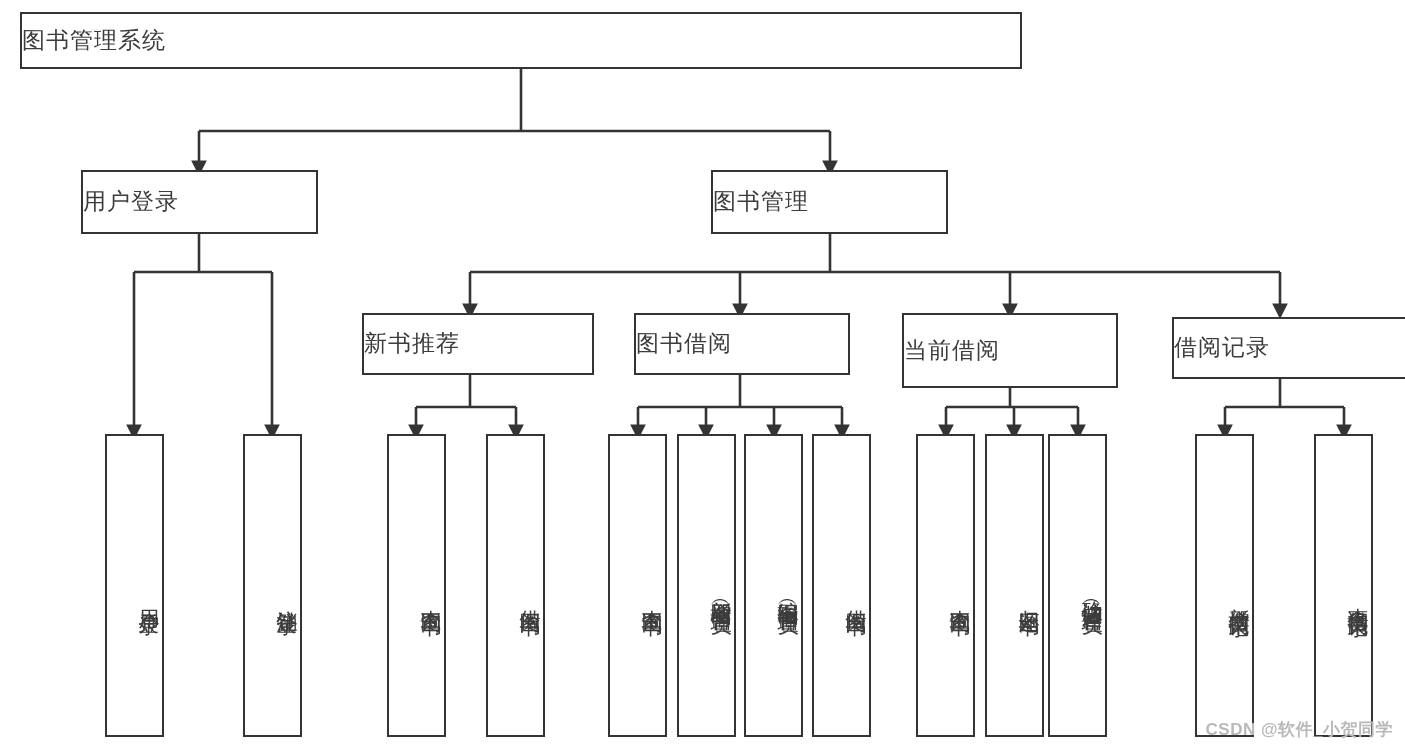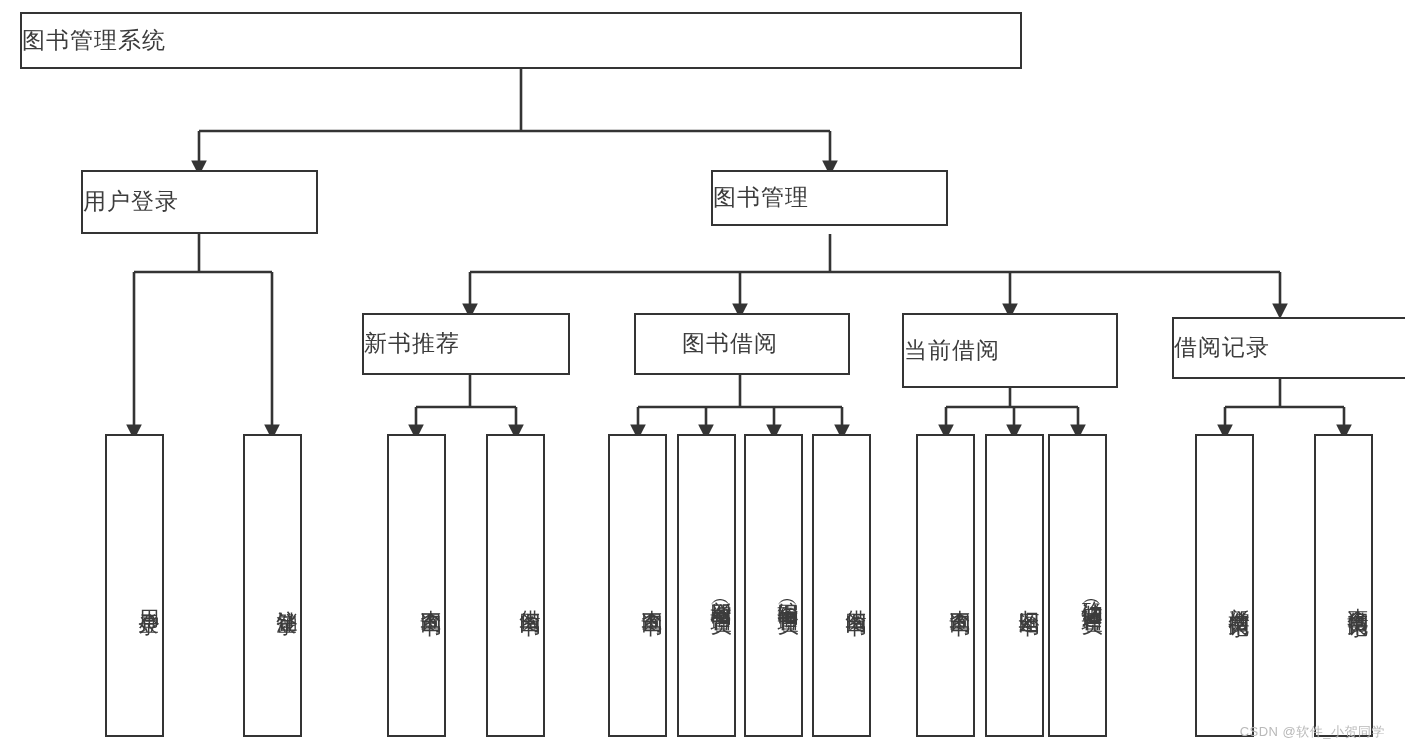--- a/index.html
+++ b/index.html
@@ -51,27 +51,28 @@
     letter-spacing:2px;
   }
   .node.vert > span{
     writing-mode:vertical-rl;
     text-orientation:upright;
     display:block;
   }
   
   #watermark{
     position:absolute;
-    right:20px;
+    right:12px;
     bottom:6px;
-    font-size:13px;
+    font-size:17px;
     color:#b9b9b9;
     letter-spacing:0.5px;
     white-space:nowrap;
     user-select:none;
+    font-weight:bold;
   }
 </style>
 </head>
 <body>
 
 <div id="canvas">
 
   <svg id="wires" viewBox="0 0 1405 747" width="1405" height="747" aria-hidden="true">
     <defs>
       <marker id="arw" markerWidth="9" markerHeight="9" refX="0.6" refY="3" orient="auto" markerUnits="strokeWidth">
@@ -122,28 +123,28 @@
     </g>
   </svg>
 
   <div class="node horiz root" style="left:20px;top:12px;width:1002px;height:57px;">
     <span>图书管理系统</span>
   </div>
 
   <div class="node horiz" style="left:81px;top:170px;width:237px;height:64px;">
     <span>用户登录</span>
   </div>
-  <div class="node horiz" style="left:711px;top:170px;width:237px;height:56px;">
+  <div class="node horiz" style="left:711px;top:170px;width:237px;height:64px;">
     <span>图书管理</span>
   </div>
 
-  <div class="node horiz" style="left:362px;top:313px;width:208px;height:62px;">
+  <div class="node horiz" style="left:362px;top:313px;width:232px;height:62px;">
     <span>新书推荐</span>
   </div>
-  <div class="node horiz" style="left:634px;top:313px;width:216px;height:62px;padding-left:46px;">
+  <div class="node horiz" style="left:634px;top:313px;width:216px;height:62px;">
     <span>图书借阅</span>
   </div>
   <div class="node horiz" style="left:902px;top:313px;width:216px;height:75px;">
     <span>当前借阅</span>
   </div>
   <div class="node horiz" style="left:1172px;top:317px;width:256px;height:62px;">
     <span>借阅记录</span>
   </div>
 
   <div class="node vert" style="left:105px;top:434px;width:59px;height:303px;">

